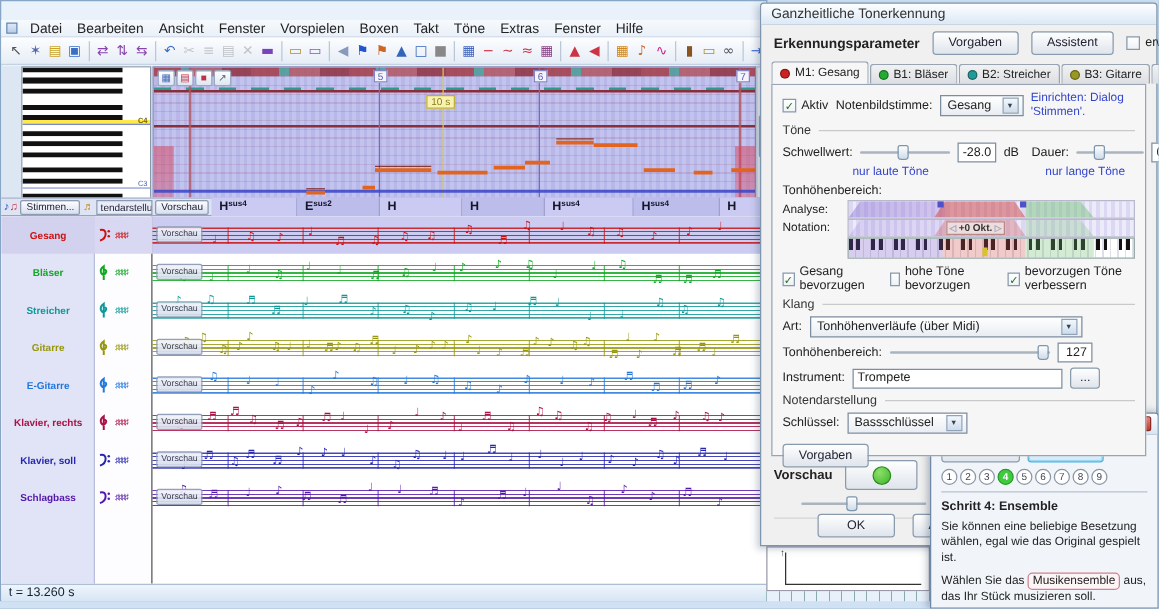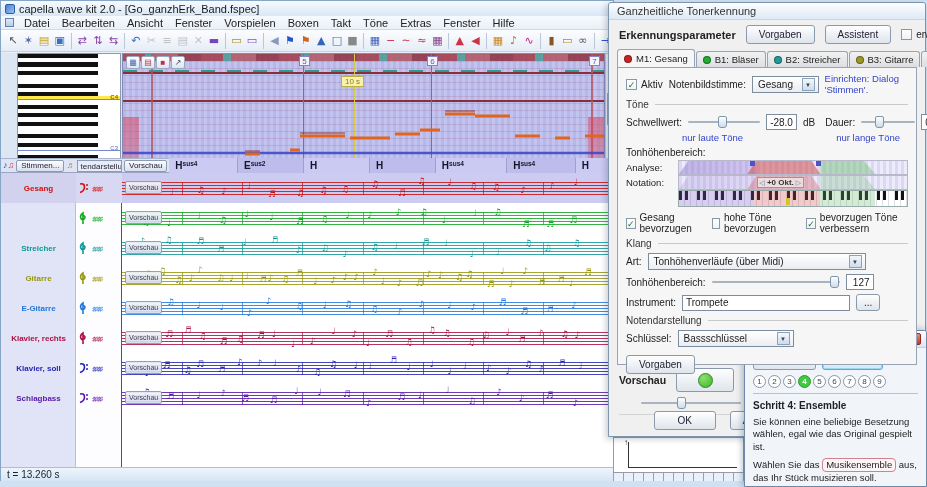--- a/index.html
+++ b/index.html
@@ -132,24 +132,20 @@
   .as-head{font-weight:bold;font-size:10px;margin-bottom:4px;}
   .as-p{margin:0 0 5px;}
   .chip{display:inline-block;border:1px solid #d08090;border-radius:4px;padding:0 3px;background:#fdf4f5;}
 </style>
 </head>
 <body>
 
 <div class="screen">
 
   <div class="mainwin">
-    <div class="titlebar">
-      <span class="appico"></span>
-      <span>capella wave kit 2.0 - [Go_ganzhErk_Band.fspec]</span>
-    </div>
     <div class="menubar" id="menubar">
       <span class="docico"></span>
     <span class="mi">Datei</span>
         <span class="mi">Bearbeiten</span>
         <span class="mi">Ansicht</span>
         <span class="mi">Fenster</span>
         <span class="mi">Vorspielen</span>
         <span class="mi">Boxen</span>
         <span class="mi">Takt</span>
         <span class="mi">Töne</span>
@@ -450,20 +446,21 @@
           </div>
           <div class="chord" style="flex: 0.6 1 0%; background: rgb(202, 202, 242);">
             <span>H</span>
           </div>
         </div>
     </div>
 
     <div class="scorebody">
       <div class="labelcol" id="labelcol">
           <div class="trklabel" style="top: 0px; height: 30px; color: rgb(204, 17, 17); background: rgb(210, 210, 239);">Gesang</div>
+          <div class="trklabel" style="top: 30px; height: 30px; color: rgb(17, 168, 34);">Bläser</div>
           <div class="trklabel" style="top: 90px; height: 30px; color: rgb(151, 151, 15);">Gitarre</div>
           <div class="trklabel" style="top: 60px; height: 30px; color: rgb(15, 152, 152);">Streicher</div>
           <div class="trklabel" style="top: 120px; height: 30px; color: rgb(34, 119, 221);">E-Gitarre</div>
           <div class="trklabel" style="top: 150px; height: 30px; color: rgb(170, 17, 68);">Klavier, rechts</div>
           <div class="trklabel" style="top: 180px; height: 30px; color: rgb(38, 38, 176);">Klavier, soll</div>
           <div class="trklabel" style="top: 210px; height: 30px; color: rgb(85, 24, 170);">Schlagbass</div>
         </div>
       <div class="clefcol" id="clefcol">
           <div class="clefcell" style="top: 0px; height: 30px; background: rgb(216, 216, 242);">
             <svg width="16" height="17">
@@ -935,21 +932,21 @@
           <button class="btn" style="padding:0 7px;height:17px">...</button>
         </div>
       </div>
 
       <div class="grp">
         <div class="grp-head">
             <span>Notendarstellung</span>
           </div>
         <div class="row">
           <span>Schlüssel:</span>
-          <span class="combo" style="width:116px">
+          <span class="combo" style="width:96px">
             <span>Bassschlüssel</span>
             <span class="arr">▼</span>
           </span>
         </div>
         <div class="row" style="margin-top:8px">
           <button class="btn">Vorgaben</button>
         </div>
       </div>
     </div>
 

